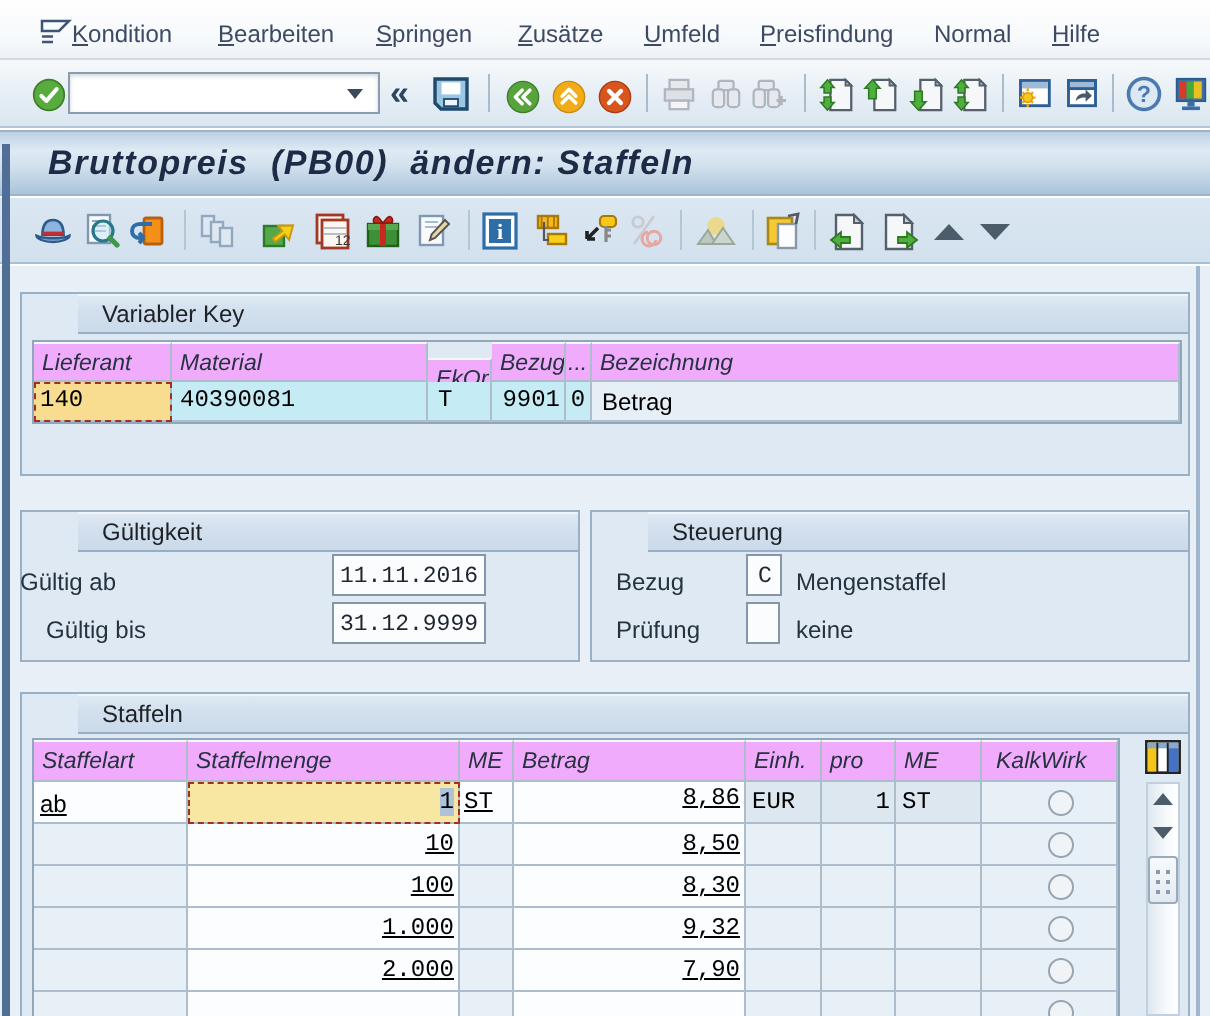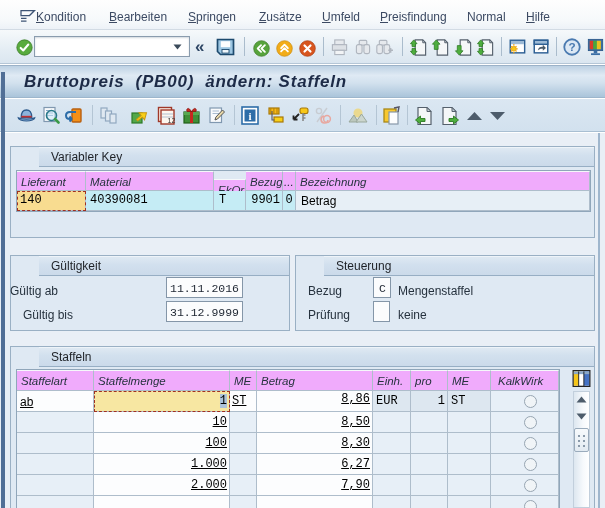--- a/index.html
+++ b/index.html
@@ -387,21 +387,21 @@
 <div class="tcell white mono num" style="left:94px;top:433px;width:136px;height:21px;font-size:12px;padding-top:3px">100</div>
 <div class="tcell pale" style="left:230px;top:433px;width:27px;height:21px"></div>
 <div class="tcell white mono num" style="left:257px;top:433px;width:116px;height:21px;font-size:12px;padding-top:3px">8,30</div>
 <div class="tcell pale" style="left:373px;top:433px;width:38px;height:21px"></div>
 <div class="tcell pale" style="left:411px;top:433px;width:37px;height:21px"></div>
 <div class="tcell pale" style="left:448px;top:433px;width:43px;height:21px"></div>
 <div class="tcell pale" style="left:491px;top:433px;width:68px;height:21px"></div>
 <div class="tcell pale" style="left:17px;top:454px;width:77px;height:21px"></div>
 <div class="tcell white mono num" style="left:94px;top:454px;width:136px;height:21px;font-size:12px;padding-top:3px">1.000</div>
 <div class="tcell pale" style="left:230px;top:454px;width:27px;height:21px"></div>
-<div class="tcell white mono num" style="left:257px;top:454px;width:116px;height:21px;font-size:12px;padding-top:3px">6,27</div>
+<div class="tcell white mono num" style="left:257px;top:454px;width:116px;height:21px;font-size:12px;padding-top:3px">9,32</div>
 <div class="tcell pale" style="left:373px;top:454px;width:38px;height:21px"></div>
 <div class="tcell pale" style="left:411px;top:454px;width:37px;height:21px"></div>
 <div class="tcell pale" style="left:448px;top:454px;width:43px;height:21px"></div>
 <div class="tcell pale" style="left:491px;top:454px;width:68px;height:21px"></div>
 <div class="tcell pale" style="left:17px;top:475px;width:77px;height:21px"></div>
 <div class="tcell white mono num" style="left:94px;top:475px;width:136px;height:21px;font-size:12px;padding-top:3px">2.000</div>
 <div class="tcell pale" style="left:230px;top:475px;width:27px;height:21px"></div>
 <div class="tcell white mono num" style="left:257px;top:475px;width:116px;height:21px;font-size:12px;padding-top:3px">7,90</div>
 <div class="tcell pale" style="left:373px;top:475px;width:38px;height:21px"></div>
 <div class="tcell pale" style="left:411px;top:475px;width:37px;height:21px"></div>

